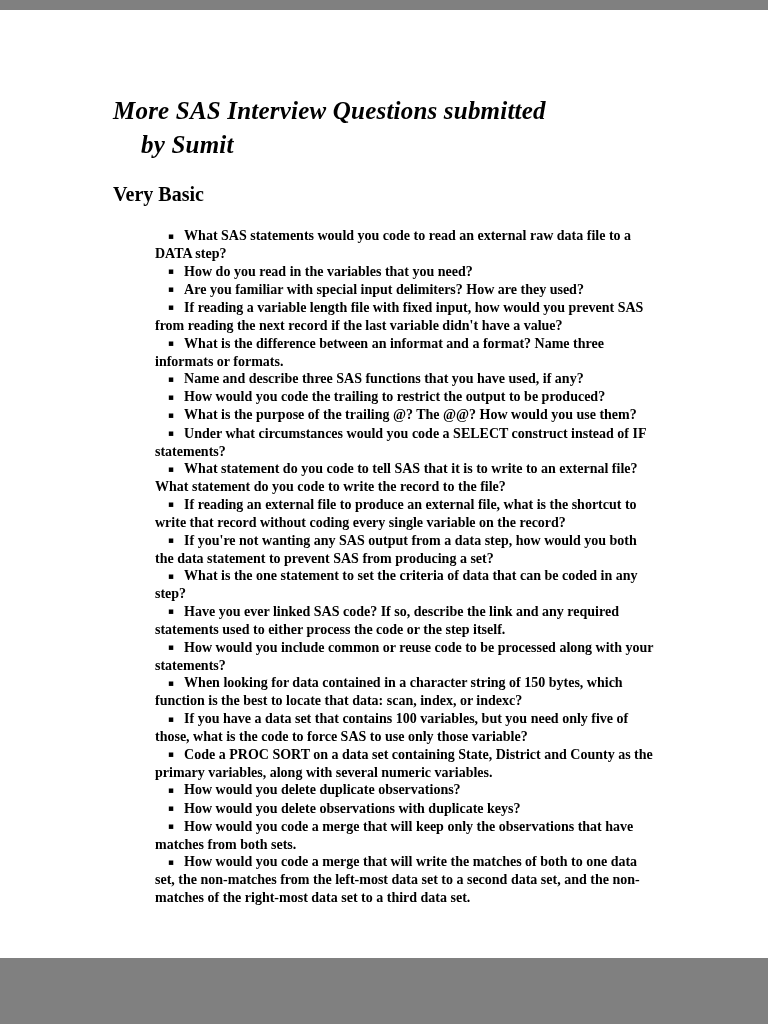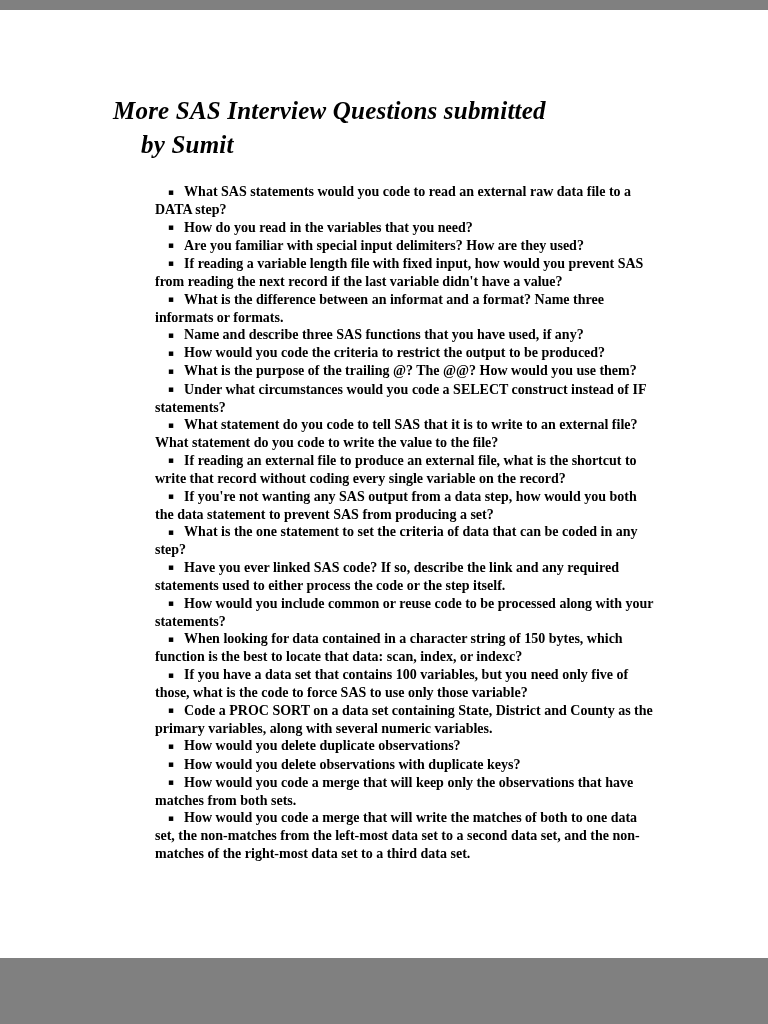--- a/index.html
+++ b/index.html
@@ -62,31 +62,32 @@
 </style>
 </head>
 <body>
 
 <div class="viewport">
   <div class="page">
     <h1 class="doc-title">
       <span class="title-line-1">More SAS Interview Questions submitted</span><br>
       <span class="title-line-2">by Sumit</span>
     </h1>
+    <h2 class="section-heading">Very Basic</h2>
     <div class="qlist">
         <div class="q"><span class="bullet">▪</span><span class="qtext">What SAS statements would you code to read an external raw data file to a DATA step?</span></div>
         <div class="q"><span class="bullet">▪</span><span class="qtext">How do you read in the variables that you need?</span></div>
         <div class="q"><span class="bullet">▪</span><span class="qtext">Are you familiar with special input delimiters? How are they used?</span></div>
         <div class="q"><span class="bullet">▪</span><span class="qtext">If reading a variable length file with fixed input, how would you prevent SAS from reading the next record if the last variable didn't have a value?</span></div>
         <div class="q"><span class="bullet">▪</span><span class="qtext">What is the difference between an informat and a format? Name three informats or formats.</span></div>
         <div class="q"><span class="bullet">▪</span><span class="qtext">Name and describe three SAS functions that you have used, if any?</span></div>
-        <div class="q"><span class="bullet">▪</span><span class="qtext">How would you code the criteria to restrict the output to be produced?</span></div>
+        <div class="q"><span class="bullet">▪</span><span class="qtext">How would you code the trailing to restrict the output to be produced?</span></div>
         <div class="q"><span class="bullet">▪</span><span class="qtext">What is the purpose of the trailing @? The @@? How would you use them?</span></div>
         <div class="q"><span class="bullet">▪</span><span class="qtext">Under what circumstances would you code a SELECT construct instead of IF statements?</span></div>
-        <div class="q"><span class="bullet">▪</span><span class="qtext">What statement do you code to tell SAS that it is to write to an external file? What statement do you code to write the value to the file?</span></div>
+        <div class="q"><span class="bullet">▪</span><span class="qtext">What statement do you code to tell SAS that it is to write to an external file? What statement do you code to write the record to the file?</span></div>
         <div class="q"><span class="bullet">▪</span><span class="qtext">If reading an external file to produce an external file, what is the shortcut to write that record without coding every single variable on the record?</span></div>
         <div class="q"><span class="bullet">▪</span><span class="qtext">If you're not wanting any SAS output from a data step, how would you both the data statement to prevent SAS from producing a set?</span></div>
         <div class="q"><span class="bullet">▪</span><span class="qtext">What is the one statement to set the criteria of data that can be coded in any step?</span></div>
         <div class="q"><span class="bullet">▪</span><span class="qtext">Have you ever linked SAS code? If so, describe the link and any required statements used to either process the code or the step itself.</span></div>
         <div class="q"><span class="bullet">▪</span><span class="qtext">How would you include common or reuse code to be processed along with your statements?</span></div>
         <div class="q"><span class="bullet">▪</span><span class="qtext">When looking for data contained in a character string of 150 bytes, which function is the best to locate that data: scan, index, or indexc?</span></div>
         <div class="q"><span class="bullet">▪</span><span class="qtext">If you have a data set that contains 100 variables, but you need only five of those, what is the code to force SAS to use only those variable?</span></div>
         <div class="q"><span class="bullet">▪</span><span class="qtext">Code a PROC SORT on a data set containing State, District and County as the primary variables, along with several numeric variables.</span></div>
         <div class="q"><span class="bullet">▪</span><span class="qtext">How would you delete duplicate observations?</span></div>
         <div class="q"><span class="bullet">▪</span><span class="qtext">How would you delete observations with duplicate keys?</span></div>

